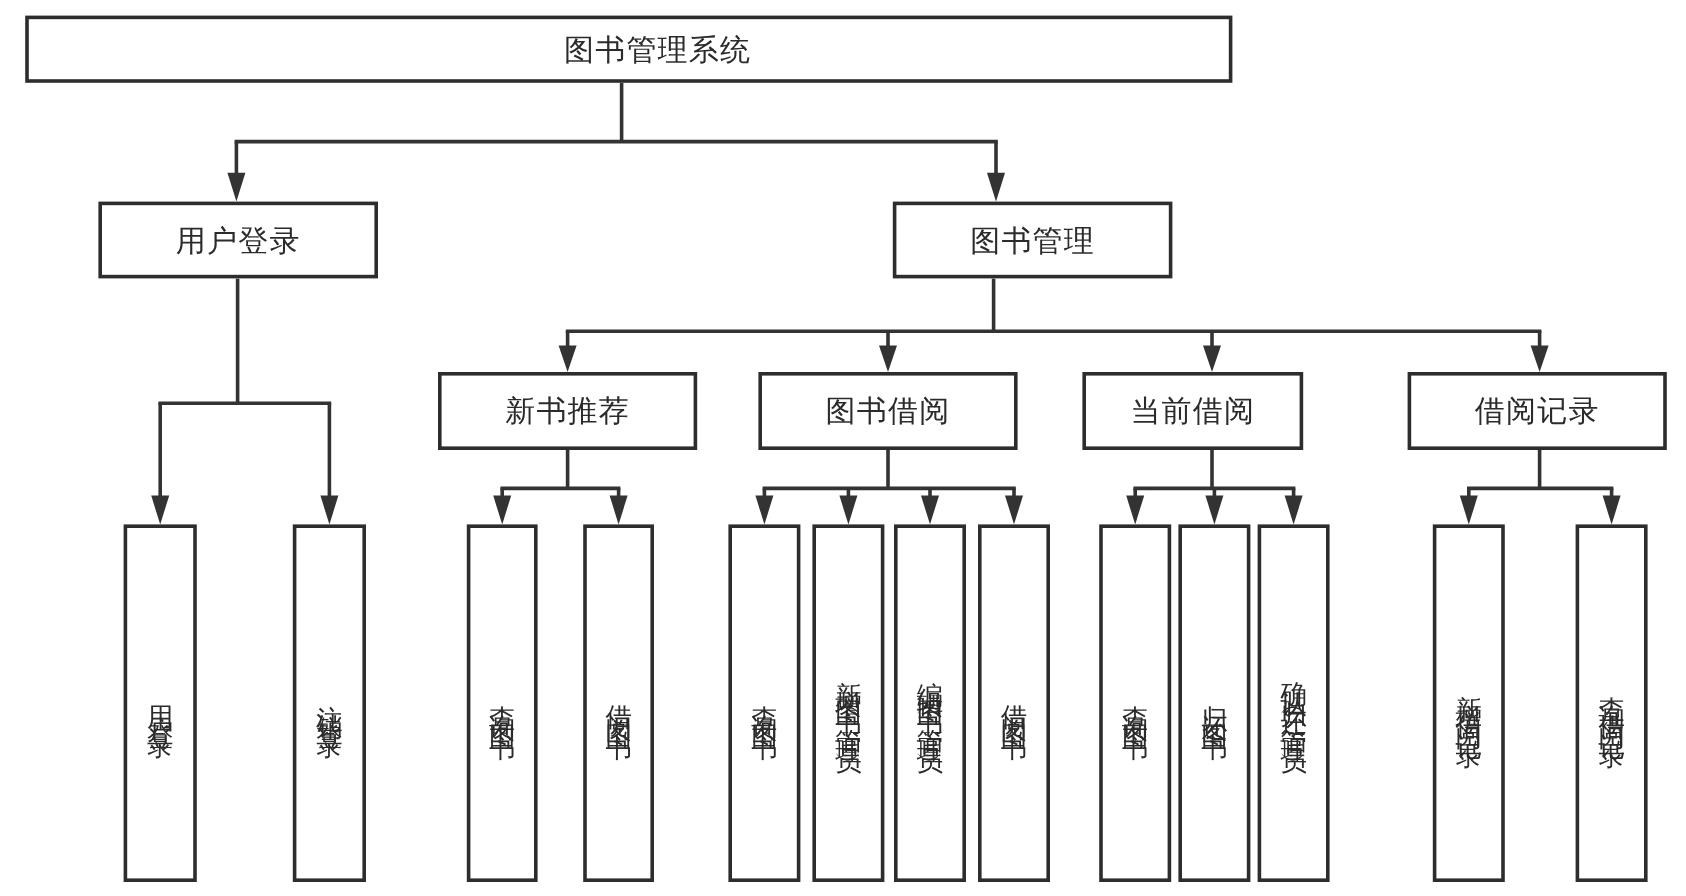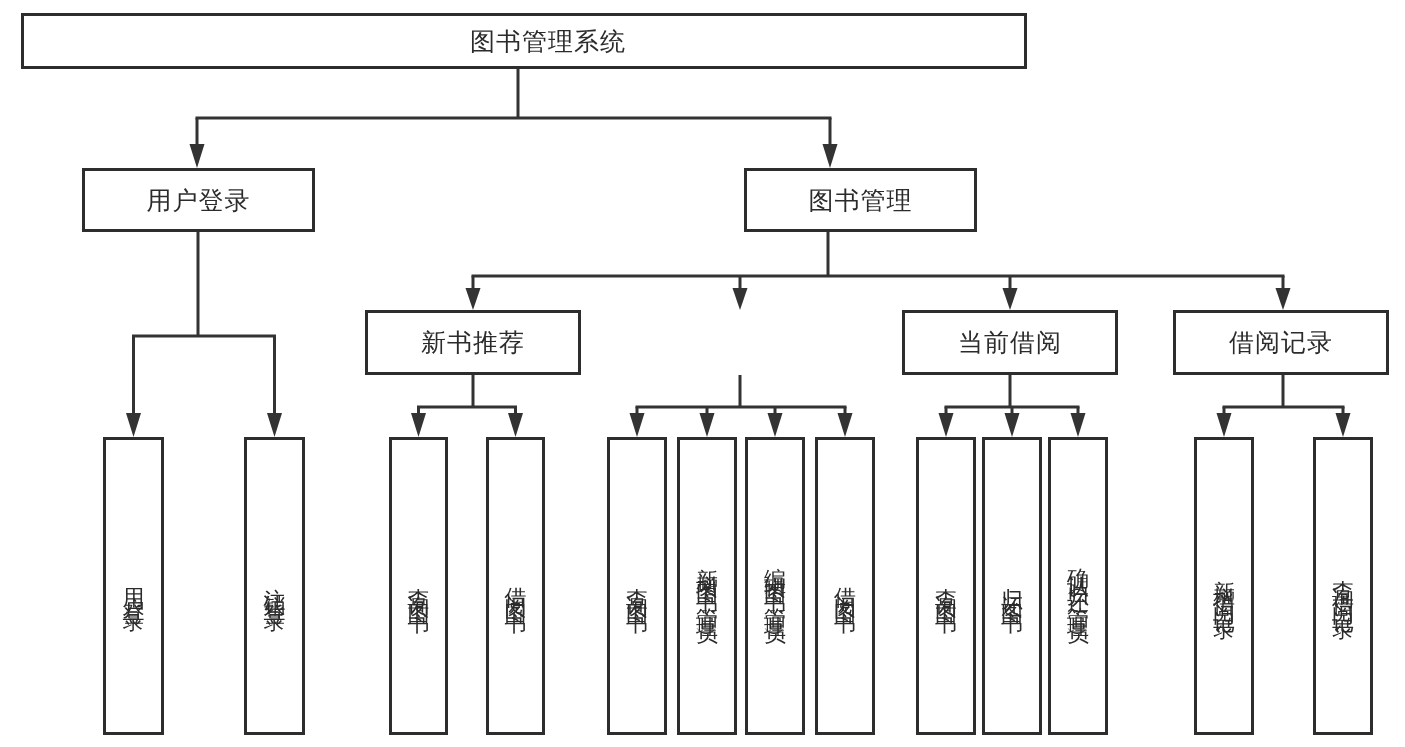--- a/index.html
+++ b/index.html
@@ -41,21 +41,21 @@
     font-size: 22px;
     letter-spacing: 8px;
     line-height: 1;
   }
   
   #root   { left: 21px;   top: 13px;  width: 1006px; height: 56px; padding-left: 48px; }
   #n-user { left: 82px;   top: 168px; width: 233px;  height: 64px; }
   #n-mgmt { left: 712px;  top: 168px; width: 233px;  height: 64px; margin-left: 32px; }
   #n-rec  { left: 365px;  top: 310px; width: 216px;  height: 65px; }
   #n-bor  { left: 632px;  top: 310px; width: 216px;  height: 65px; }
-  #n-cur  { left: 902px;  top: 310px; width: 216px;  height: 65px; }
+  #n-cur  { left: 902px;  top: 310px; width: 184px;  height: 65px; }
   #n-log  { left: 1173px; top: 310px; width: 216px;  height: 65px; }
   .vbox   { top: 437px; height: 298px; }
   #c-u0 { left: 103px;  width: 61px; }
   #c-u1 { left: 244px;  width: 61px; }
   #c-r0 { left: 389px;  width: 59px; }
   #c-r1 { left: 486px;  width: 59px; }
   #c-b0 { left: 607px;  width: 60px; }
   #c-b1 { left: 677px;  width: 60px; }
   #c-b2 { left: 745px;  width: 60px; }
   #c-b3 { left: 815px;  width: 60px; }
@@ -154,20 +154,23 @@
   <div class="box hbox" id="n-user">
     <span>用户登录</span>
   </div>
   <div class="box hbox" id="n-mgmt">
     <span>图书管理</span>
   </div>
 
   <div class="box hbox" id="n-rec">
     <span>新书推荐</span>
   </div>
+  <div class="box hbox" id="n-bor">
+    <span>图书借阅</span>
+  </div>
   <div class="box hbox" id="n-cur">
     <span>当前借阅</span>
   </div>
   <div class="box hbox" id="n-log">
     <span>借阅记录</span>
   </div>
 
   <div class="box vbox" id="c-u0">
     <span>用户登录</span>
   </div>

